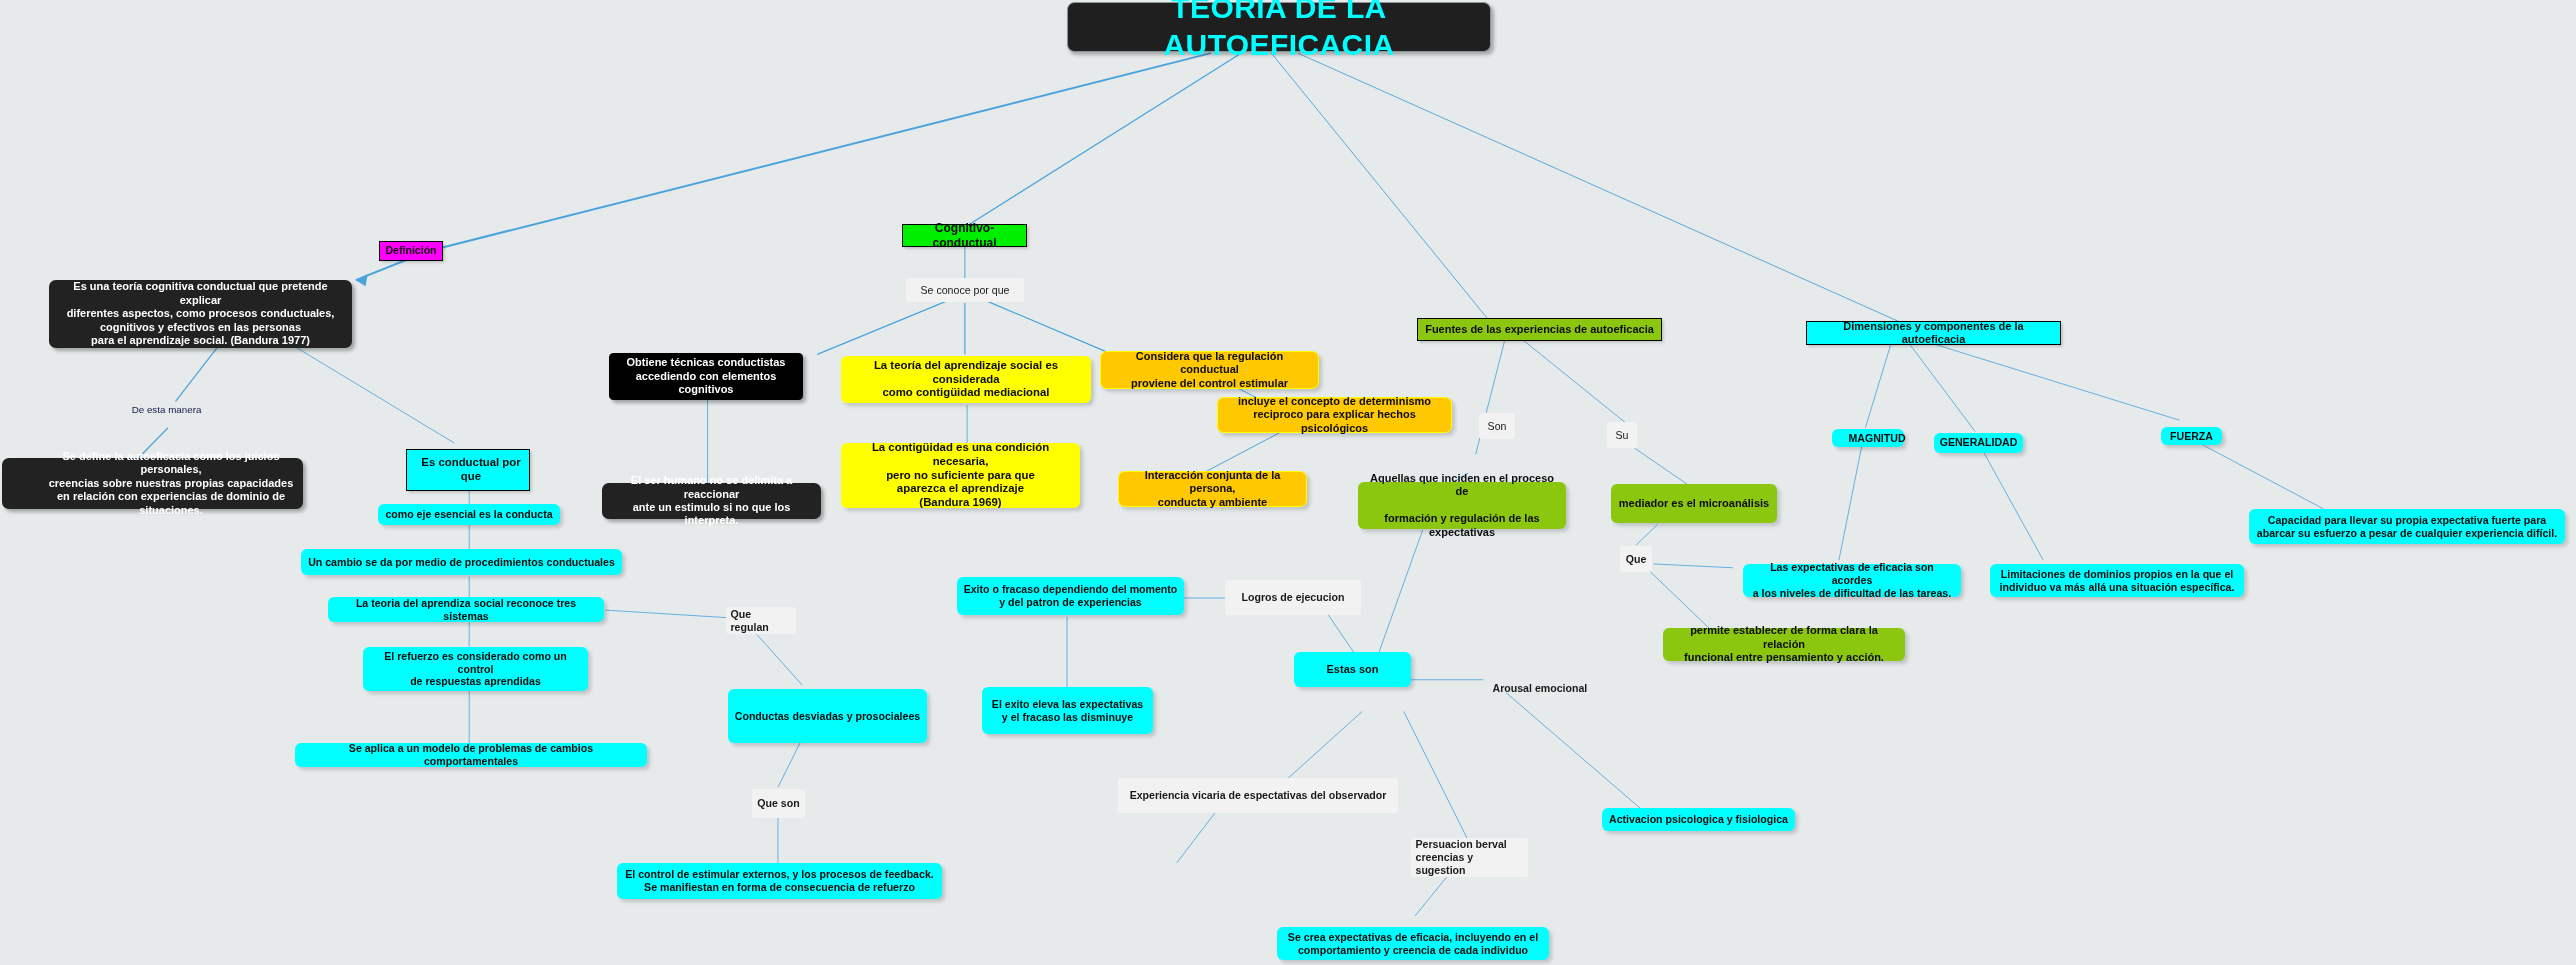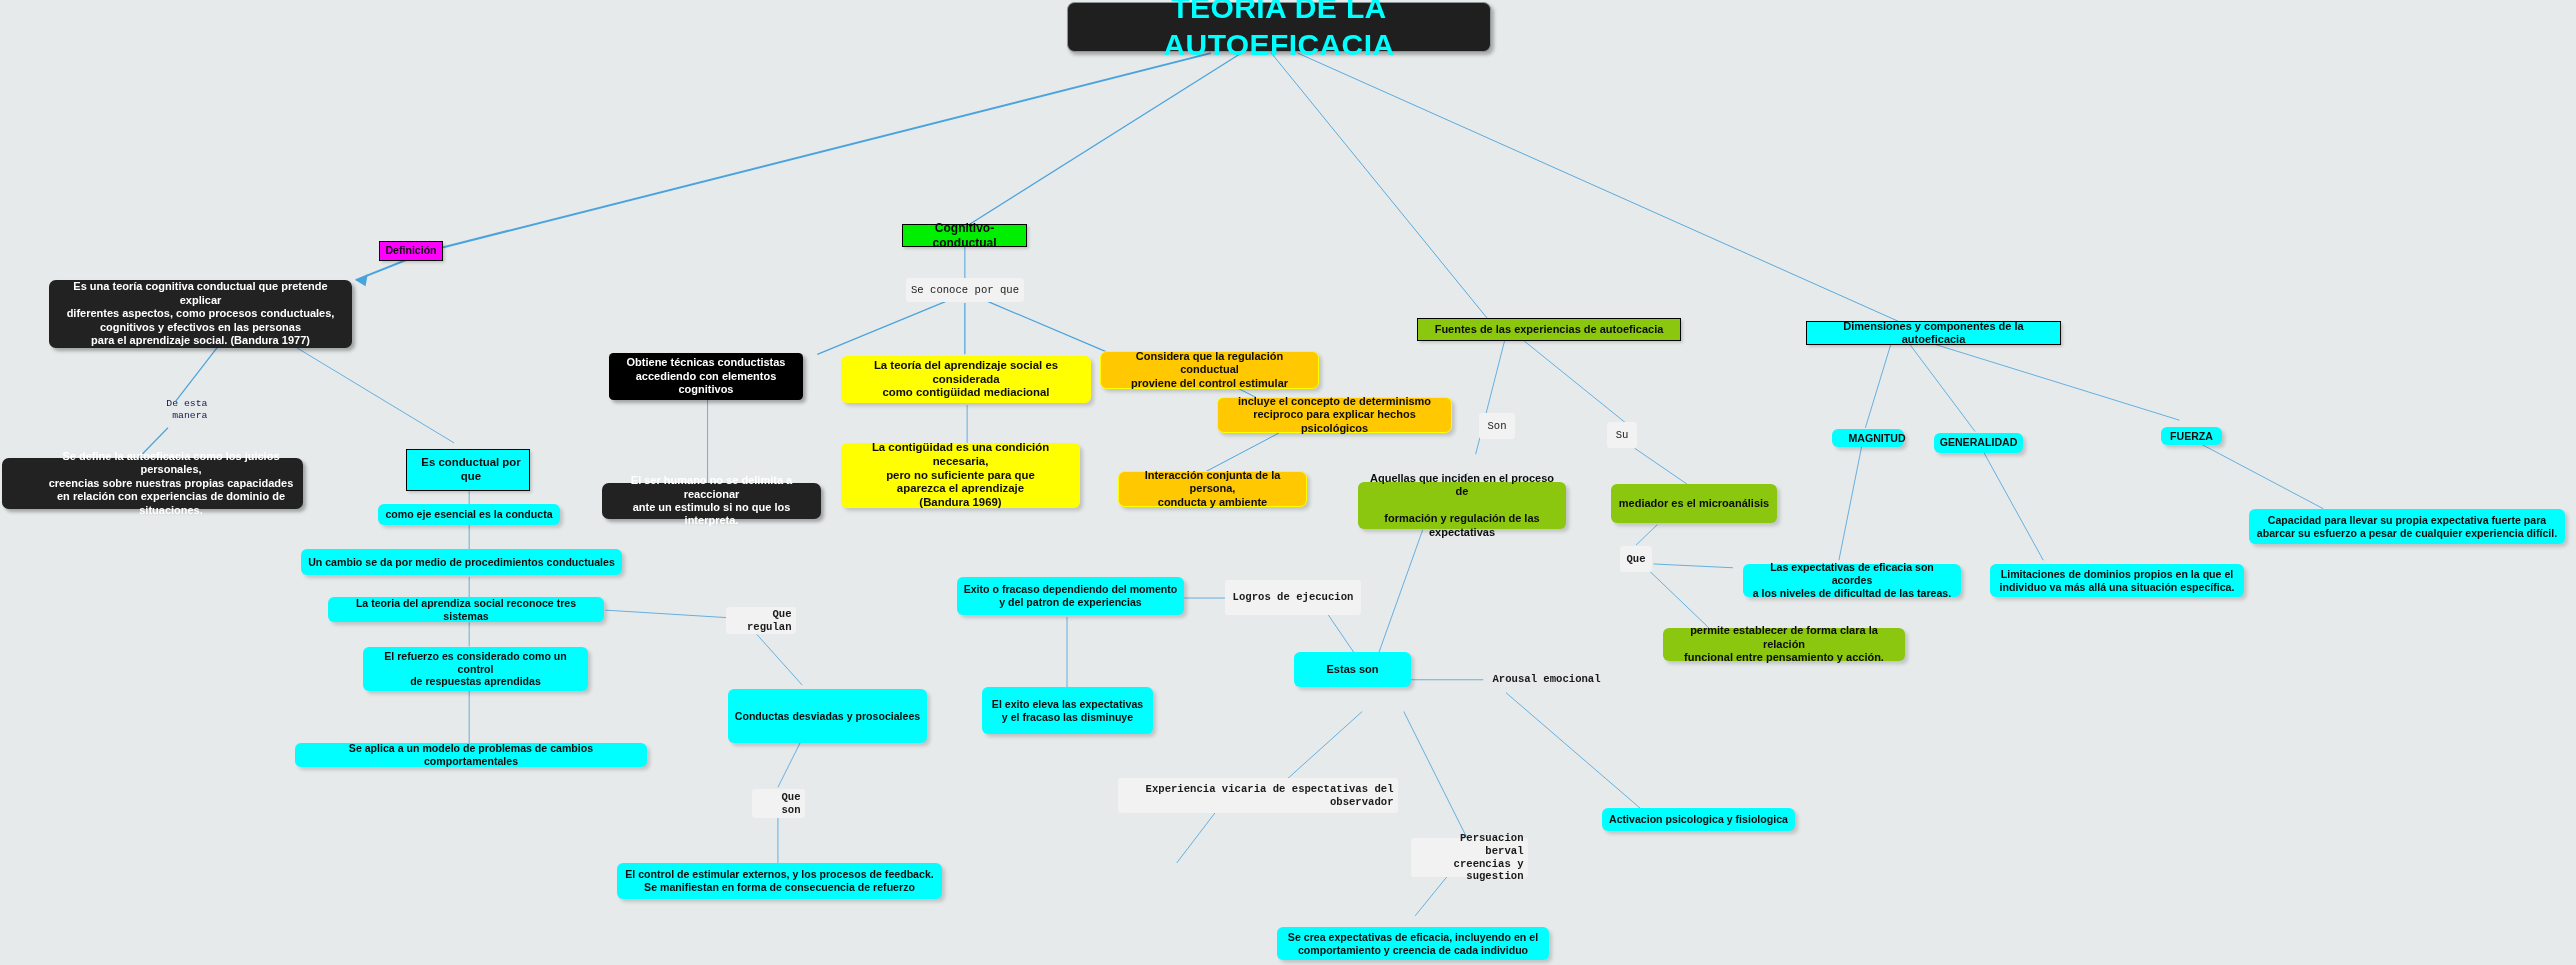--- a/index.html
+++ b/index.html
@@ -79,27 +79,26 @@
     border:1.5px solid #ffff00;border-radius:6.8px;
     box-shadow:3px 3px 3.8px rgba(0,0,0,.16);
   }
   
   .lbl{
     position:absolute;box-sizing:border-box;
     display:flex;align-items:center;justify-content:center;
     background:#f2f2f2;color:#111;
     border-radius:3px;
     font-weight:bold;font-size:9.8px;
-    padding:1.5px 4.5px;text-align:right;line-height:1.2;
+    padding:1.5px 4.5px;text-align:left;line-height:1.2;
     z-index:6;
-    font-family:Liberation Mono, monospace;
   }
   .lbl.plain{background:transparent;color:#17174a;font-weight:normal;font-size:9.8px;}
   .lbl.light{font-weight:normal;color:#1a1a1a;}
-  .lbl.nobg{background:transparent;}
+  .lbl.nobg{background:transparent;margin-top:9px;}
 </style>
 </head>
 <body>
 
 <div id="map">
 
   <svg class="edges" viewBox="0 0 3404 1276">
     <g stroke="#4aa3dd" fill="none">
 
       <line x1="1600" y1="70" x2="560" y2="333" stroke-width="2.6"></line>
@@ -231,21 +230,21 @@
 
   <div class="node n-amber" style="left:1100px;top:351px;width:219px;height:38px;font-size:11px;white-space:pre-line;">Considera que la regulación conductual
 proviene del control estimular</div>
 
   <div class="node n-amber" style="left:1217px;top:397px;width:235px;height:36px;font-size:11px;white-space:pre-line;">incluye el concepto de determinismo
 reciproco para explicar hechos psicológicos</div>
 
   <div class="node n-amber" style="left:1118px;top:471px;width:189px;height:36px;font-size:11px;white-space:pre-line;">Interacción conjunta de la persona,
 conducta y ambiente</div>
 
-  <div class="node n-olive-sq" style="left:1417px;top:318px;width:264px;height:23px;font-size:11px;">Fuentes de las experiencias de autoeficacia</div>
+  <div class="node n-olive-sq" style="left:1417px;top:318px;width:245px;height:23px;font-size:11px;">Fuentes de las experiencias de autoeficacia</div>
 
   <div class="lbl light" style="left:1479px;top:413px;width:36px;height:26px;font-weight:normal;font-size:10.6px;">Son</div>
 
   <div class="lbl light" style="left:1607px;top:422px;width:30px;height:26px;font-weight:normal;font-size:10.6px;">Su</div>
 
   <div class="node n-olive" style="left:1358px;top:482px;width:208px;height:47px;font-size:11px;white-space:pre-line;">Aquellas que inciden en el proceso de
 
 formación y regulación de las expectativas</div>
 
   <div class="node n-olive" style="left:1611px;top:484px;width:166px;height:39px;font-size:11px;">mediador es el microanálisis</div>

